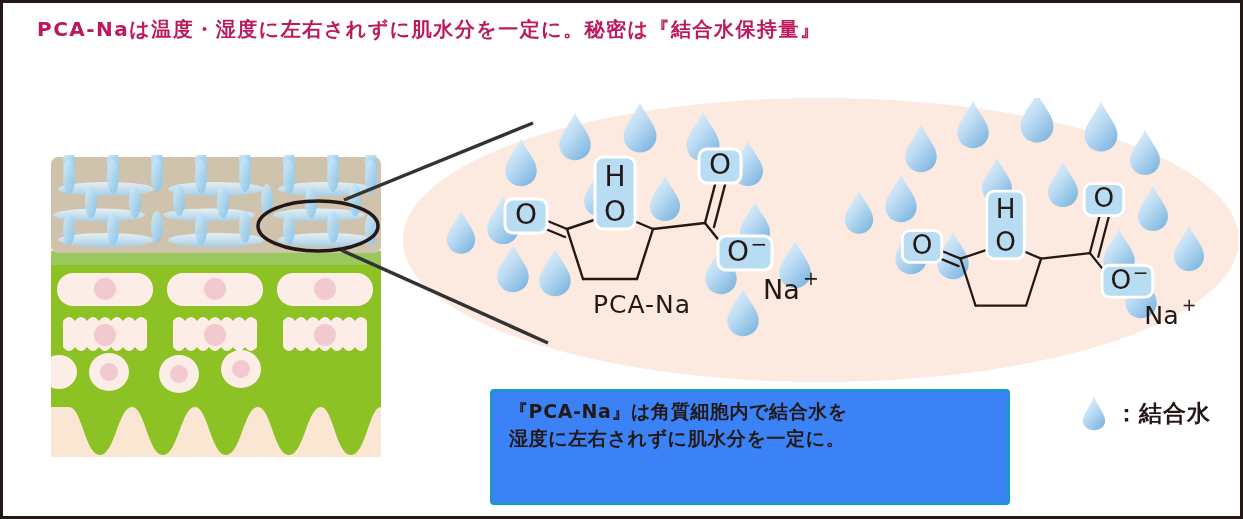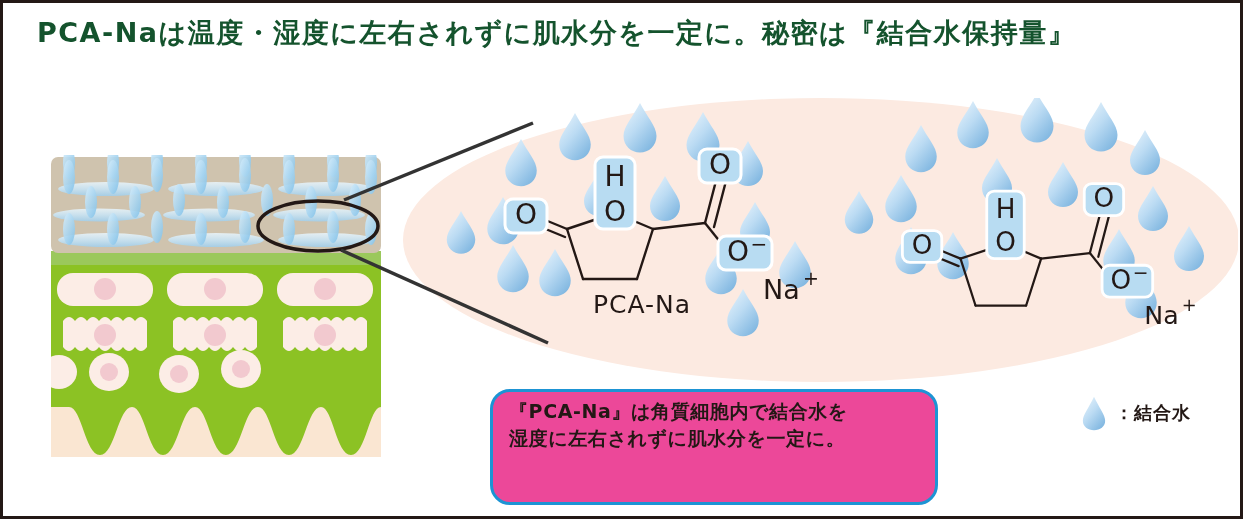--- a/index.html
+++ b/index.html
@@ -13,23 +13,23 @@
     border:3px solid #231815;
     overflow:hidden;
   }
 
   
   #title{
     position:absolute;
     left:34px; top:14px;
     width:1180px;
     font-family:"DejaVu Sans","Liberation Sans",sans-serif;
-    font-size:27px;
+    font-size:20px;
     font-weight:700;
-    color:#14532d;
+    color:#be185d;
     letter-spacing:1.5px;
     white-space:nowrap;
     line-height:1.2;
   }
 
   
   #skin{
     position:absolute;
     left:48px; top:152px;
     width:330px; height:302px;
@@ -55,24 +55,24 @@
   .molecule{position:absolute;}
   .molecule svg{display:block;overflow:visible;}
 
   #mol-1{left:492px; top:148px; width:320px; height:165px;}
   #mol-2{left:890px; top:178px; width:300px; height:145px;}
 
   
   #caption{
     position:absolute;
     left:487px; top:386px;
-    width:448px; height:116px;
+    width:520px; height:116px;
     border:3px solid #1D94D4;
-    border-radius:20px;
-    background:#ec4899;
+    border-radius:4px;
+    background:#3b82f6;
     box-sizing:border-box;
     padding:6px 0 0 16px;
   }
   .cap-line{
     font-family:"DejaVu Sans","Liberation Sans",sans-serif;
     font-size:19px;
     font-weight:700;
     color:#231815;
     line-height:1.42;
     letter-spacing:0.6px;
@@ -82,21 +82,21 @@
   
   #legend{
     position:absolute;
     left:1078px; top:392px;
     display:flex;align-items:center;
   }
   #legend .leg-drop{width:26px;height:36px;flex:0 0 auto;}
   #legend .leg-text{
     margin-left:8px;
     font-family:"DejaVu Sans","Liberation Sans",sans-serif;
-    font-size:18px;font-weight:700;color:#231815;
+    font-size:23px;font-weight:700;color:#231815;
     letter-spacing:1px;white-space:nowrap;
   }
 </style>
 </head>
 <body>
 
 <div id="stage">
 
   <div id="title">PCA-Naは温度・湿度に左右されずに肌水分を一定に。秘密は『結合水保持量』</div>
 

